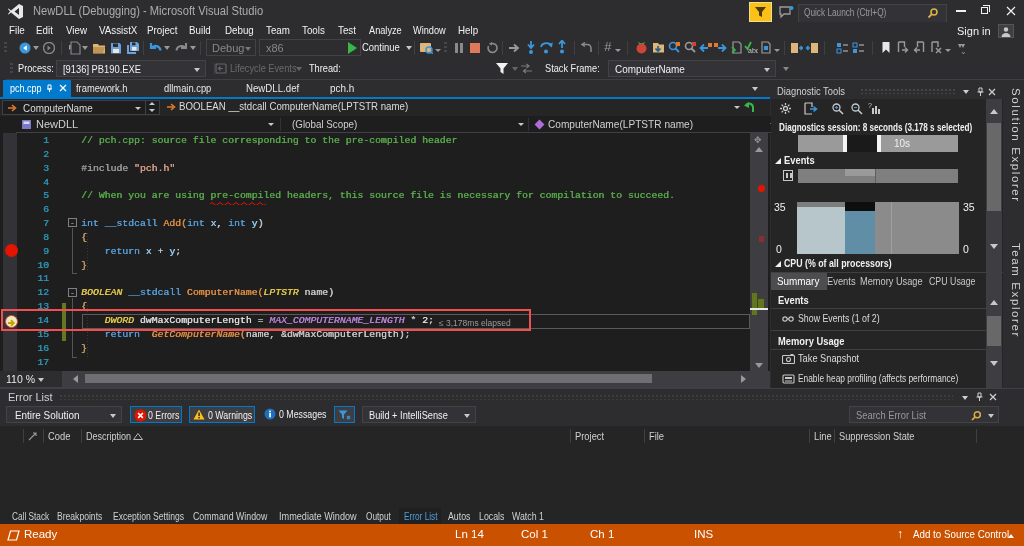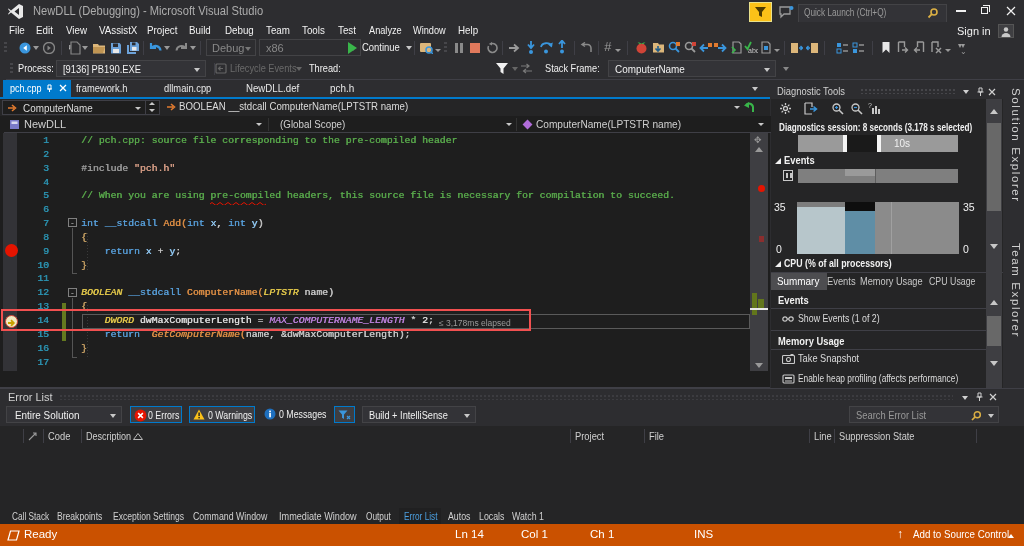--- a/index.html
+++ b/index.html
@@ -339,21 +339,21 @@
         </svg>
     <span class="abs" style="left:179px;top:1px;color:#dcdcdc;transform-origin:0 50%;transform:scaleX(0.88);">BOOLEAN __stdcall ComputerName(LPTSTR name)</span>
     <div class="carat2" style="left:734px;top:7px;"></div>
     <svg class="abs" style="left:744px;top:2px;" width="11" height="12" viewBox="0 0 11 12">
           <path d="M9 11 v-5 a4 4 0 0 0 -7 -2" fill="none" stroke="#39b54a" stroke-width="2"></path>
           <path d="M0 4.5 L5 1 L5 7 z" fill="#39b54a"></path>
         </svg>
     <span class="abs" style="left:755px;top:1px;color:#e8e8e8;margin-left:29px;">Go</span>
   </div>
 
-  <div class="abs" style="left:4px;top:36px;width:770px;height:17px;background:#1e1e1e;border-bottom:1px solid #3f3f46;font-size:11px;color:#d0d0d0;">
+  <div class="abs" style="left:16px;top:36px;width:770px;height:17px;background:#1e1e1e;border-bottom:1px solid #3f3f46;font-size:11px;color:#d0d0d0;">
     <svg class="abs" style="left:5px;top:3px;" width="11" height="11" viewBox="0 0 11 11">
           <rect x="1" y="1" width="9" height="9" fill="#7a7ac8"></rect>
           <rect x="2.5" y="2.5" width="6" height="2.5" fill="#d8d8f0"></rect>
         </svg>
     <span class="abs" style="left:20px;top:2px;">NewDLL</span>
     <div class="carat2" style="left:252px;top:7px;"></div>
     <div class="sep" style="left:264px;top:2px;height:13px;background:#333;"></div>
     <span class="abs" style="left:276px;top:2px;transform-origin:0 50%;transform:scaleX(0.89);">(Global Scope)</span>
     <div class="carat2" style="left:502px;top:7px;"></div>
     <div class="sep" style="left:512px;top:2px;height:13px;background:#333;"></div>
@@ -423,20 +423,29 @@
     <div class="abs" style="left:4px;top:2px;width:9px;height:9px;color:#999;font-size:9px;">✥</div>
     <div class="abs" style="left:5px;top:14px;width:0;height:0;border-left:4px solid transparent;border-right:4px solid transparent;border-bottom:5px solid #999;"></div>
     <div class="abs" style="left:8px;top:52px;width:7px;height:7px;border-radius:50%;background:#e51400;"></div>
     <div class="abs" style="left:9px;top:103px;width:5px;height:6px;background:#8b2e2e;"></div>
     <div class="abs" style="left:2px;top:160px;width:5px;height:22px;background:#62761c;"></div>
     <div class="abs" style="left:8px;top:166px;width:6px;height:10px;background:#62761c;"></div>
     <div class="abs" style="left:0;top:175px;width:18px;height:2px;background:#e8e8e8;"></div>
     <div class="abs" style="left:5px;bottom:3px;width:0;height:0;border-left:4px solid transparent;border-right:4px solid transparent;border-top:5px solid #999;"></div>
   </div>
 
+  <div class="abs" style="left:0;top:291px;width:770px;height:16px;background:#3e3e42;">
+    <div class="abs" style="left:0;top:0;width:62px;height:16px;background:#2d2d30;"></div>
+    <span class="abs" style="left:6px;top:2px;font-size:10.5px;color:#e8e8e8;">110 %</span>
+    <div class="carat" style="left:38px;top:7px;border-top-color:#c8c8c8;"></div>
+    <div class="sep" style="left:61px;top:0;height:16px;background:#2d2d30;"></div>
+    <div class="abs" style="left:73px;top:4px;width:0;height:0;border-top:4px solid transparent;border-bottom:4px solid transparent;border-right:5px solid #999;"></div>
+    <div class="abs" style="left:85px;top:3px;width:567px;height:9px;background:#6e6e73;"></div>
+    <div class="abs" style="left:741px;top:4px;width:0;height:0;border-top:4px solid transparent;border-bottom:4px solid transparent;border-left:5px solid #999;"></div>
+  </div>
   <div class="abs" style="left:0;top:307px;width:770px;height:1px;background:#3f3f46;"></div>
 </div>
 
 <div class="abs" id="diag" style="left:771px;top:84px;width:232px;height:304px;background:#252526;">
 
   <div class="abs" style="left:0;top:0;width:232px;height:15px;background:#2d2d30;">
     <span class="abs" style="left:6px;top:1px;font-size:11px;color:#d0d0d0;transform-origin:0 50%;transform:scaleX(0.85);">Diagnostic Tools</span>
     <div class="abs" style="left:88px;top:5px;width:98px;height:5px;background:repeating-conic-gradient(#46464a 0 25%, transparent 0 100%);background-size:4px 4px;"></div>
     <div class="carat" style="left:192px;top:6px;border-top-color:#d0d0d0;"></div>
     <svg class="abs" style="left:205px;top:3px;" width="9" height="10" viewBox="0 0 9 10">

